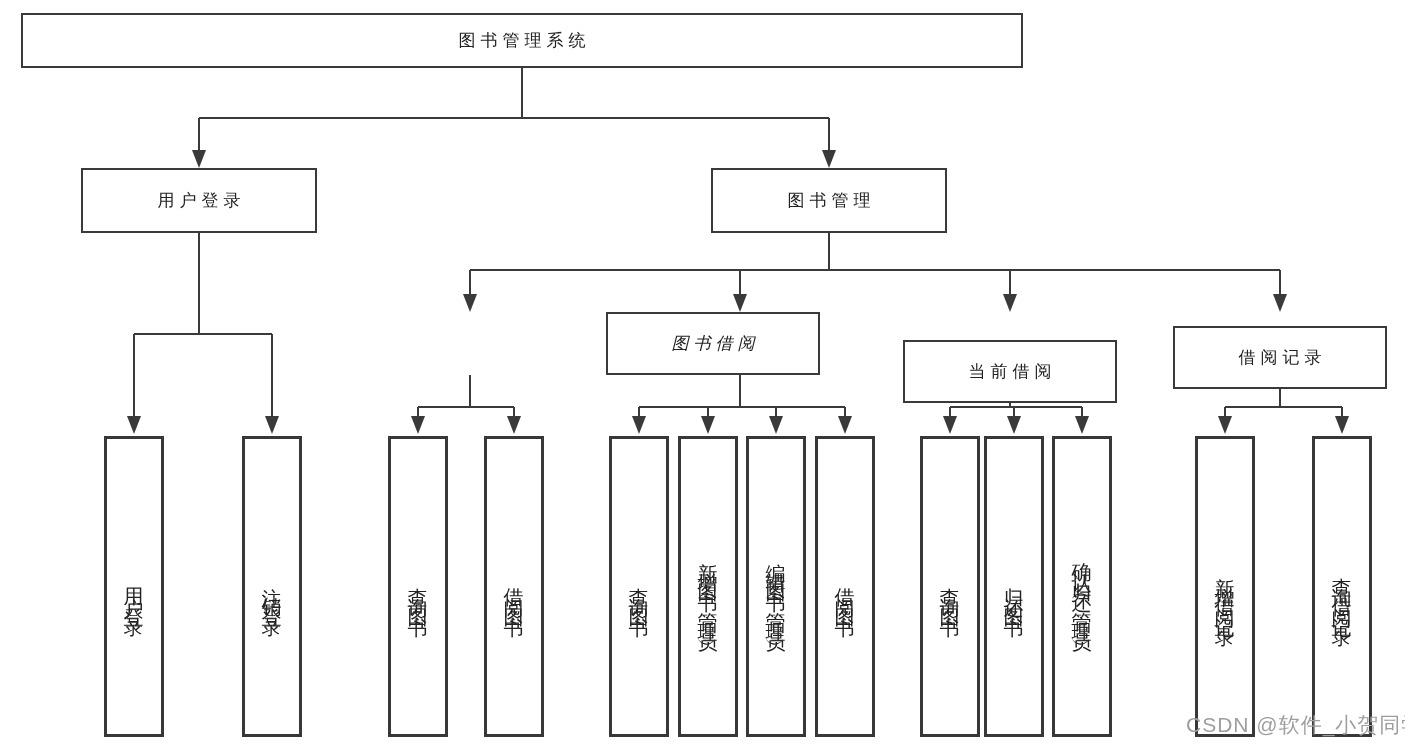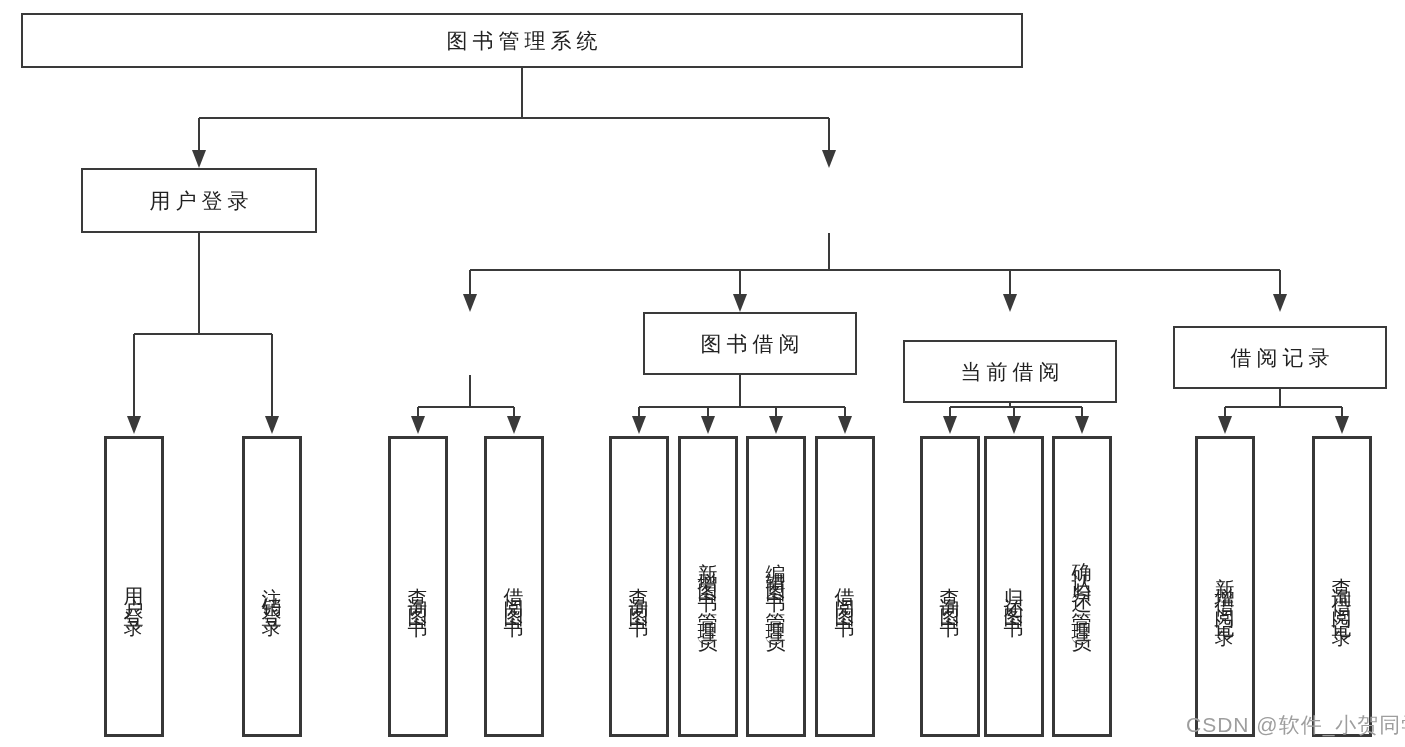--- a/index.html
+++ b/index.html
@@ -4,21 +4,21 @@
 <style>
   html,body{margin:0;padding:0;background:#ffffff;}
   .stage{
     position:relative;width:1405px;height:747px;background:#ffffff;
     font-family:"Liberation Sans","DejaVu Sans",sans-serif;color:#222222;overflow:hidden;
   }
   svg.wires{position:absolute;left:0;top:0;}
   .box{
     position:absolute;box-sizing:border-box;background:#ffffff;
     border:2px solid #3a3a3a;display:flex;align-items:center;justify-content:center;
-    font-size:21px;letter-spacing:5px;padding-left:5px;white-space:nowrap;
+    font-size:17px;letter-spacing:5px;padding-left:5px;white-space:nowrap;
   }
   .leaf{
     position:absolute;top:436px;height:301px;width:60px;box-sizing:border-box;
     background:#ffffff;border:3px solid #383838;
     display:flex;align-items:center;justify-content:center;
   }
   .leaf span{
     writing-mode:vertical-rl;text-orientation:mixed;
     font-size:20px;letter-spacing:10px;margin-bottom:-10px;line-height:1;
   }
@@ -72,22 +72,25 @@
     </g>
   </svg>
 
   <div class="box" style="left:21px;top:13px;width:1002px;height:55px;">
     <span>图书管理系统</span>
   </div>
 
   <div class="box" style="left:81px;top:168px;width:236px;height:65px;">
     <span>用户登录</span>
   </div>
+  <div class="box" style="left:711px;top:168px;width:236px;height:65px;">
+    <span>图书管理</span>
+  </div>
 
-  <div class="box" style="left:643px;top:312px;width:214px;height:63px;">
+  <div class="box" style="left:606px;top:312px;width:214px;height:63px;font-style:italic;">
     <span>图书借阅</span>
   </div>
   <div class="box" style="left:903px;top:312px;width:214px;height:63px;margin-top:28px;">
     <span>当前借阅</span>
   </div>
   <div class="box" style="left:1173px;top:326px;width:214px;height:63px;">
     <span>借阅记录</span>
   </div>
 
   <div class="leaf" style="left:104px;">

